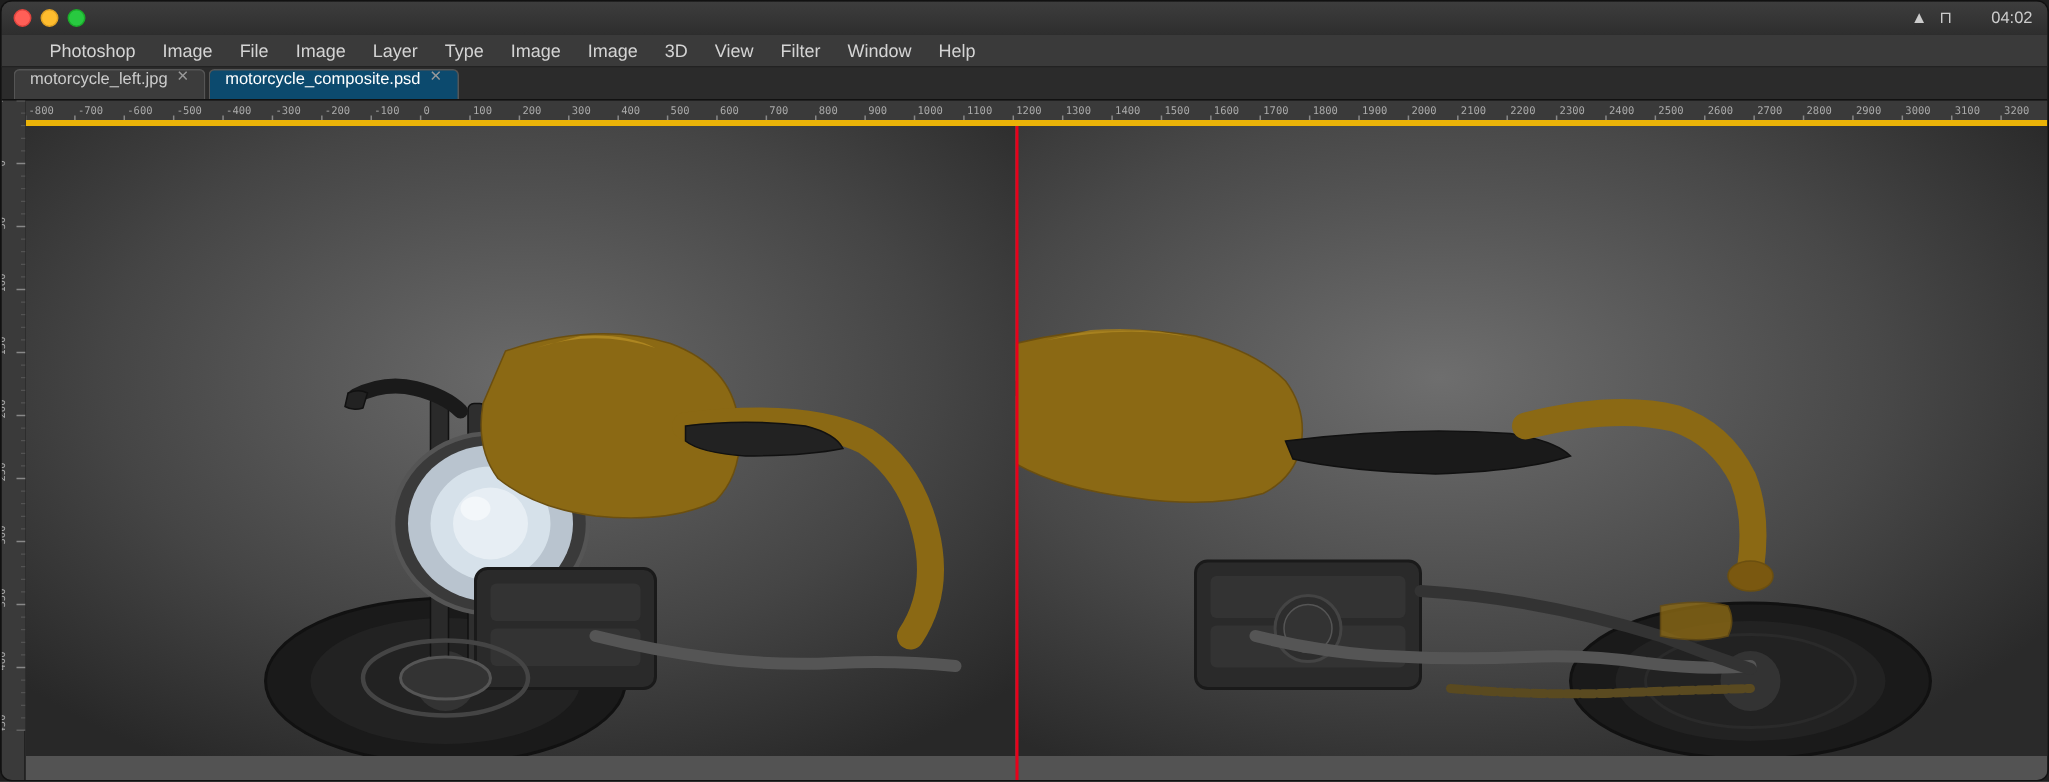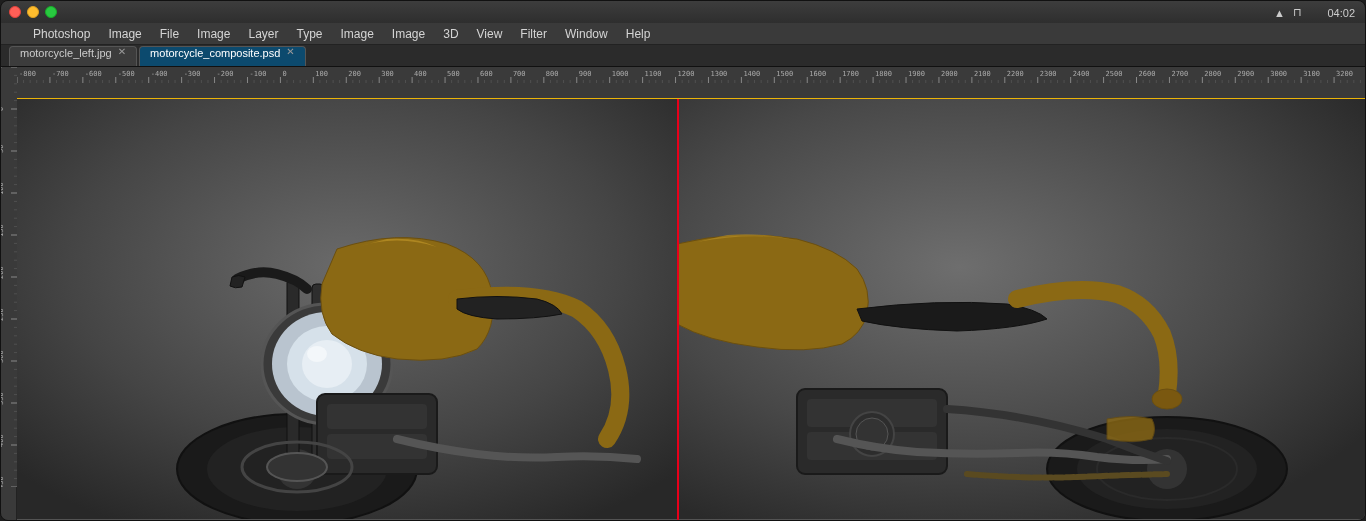--- a/index.html
+++ b/index.html
@@ -275,21 +275,21 @@
           <line x1="13" y1="403.2" x2="16" y2="403.2" stroke="#666" stroke-width="0.5"></line>
           <line x1="13" y1="411.6" x2="16" y2="411.6" stroke="#666" stroke-width="0.5"></line>
           <text x="2" y="380" font-size="7" fill="#aaa" font-family="monospace" transform="rotate(-90, 2, 380)">400</text>
           <line x1="10" y1="420" x2="16" y2="420" stroke="#888" stroke-width="1"></line>
           <text x="2" y="422" font-size="7" fill="#aaa" font-family="monospace" transform="rotate(-90, 2, 422)">450</text>
         </svg>
     </div>
 
     <div class="main-canvas">
 
-      <div style="height:32px; width:100%; background:#3a3a3a; border-bottom:1px solid #eab308; position:relative; overflow:hidden;text-align:center;">
+      <div style="height:17px; width:100%; background:#3a3a3a; border-bottom:4px solid #eab308; position:relative; overflow:hidden;text-align:center;">
         <svg width="1350" height="16" id="h-ruler-svg">
           <rect width="1350" height="16" fill="#3a3a3a"></rect>
         <line x1="0" y1="10" x2="0" y2="16" stroke="#888" stroke-width="1"></line>
             <line x1="6.585365853658537" y1="13" x2="6.585365853658537" y2="16" stroke="#666" stroke-width="0.5"></line>
             <line x1="13.170731707317074" y1="13" x2="13.170731707317074" y2="16" stroke="#666" stroke-width="0.5"></line>
             <line x1="19.75609756097561" y1="13" x2="19.75609756097561" y2="16" stroke="#666" stroke-width="0.5"></line>
             <line x1="26.34146341463415" y1="13" x2="26.34146341463415" y2="16" stroke="#666" stroke-width="0.5"></line>
             <text x="2" y="9" font-size="7" fill="#aaa" font-family="monospace">-800</text>
             <line x1="32.926829268292686" y1="10" x2="32.926829268292686" y2="16" stroke="#888" stroke-width="1"></line>
             <line x1="39.51219512195122" y1="13" x2="39.51219512195122" y2="16" stroke="#666" stroke-width="0.5"></line>

